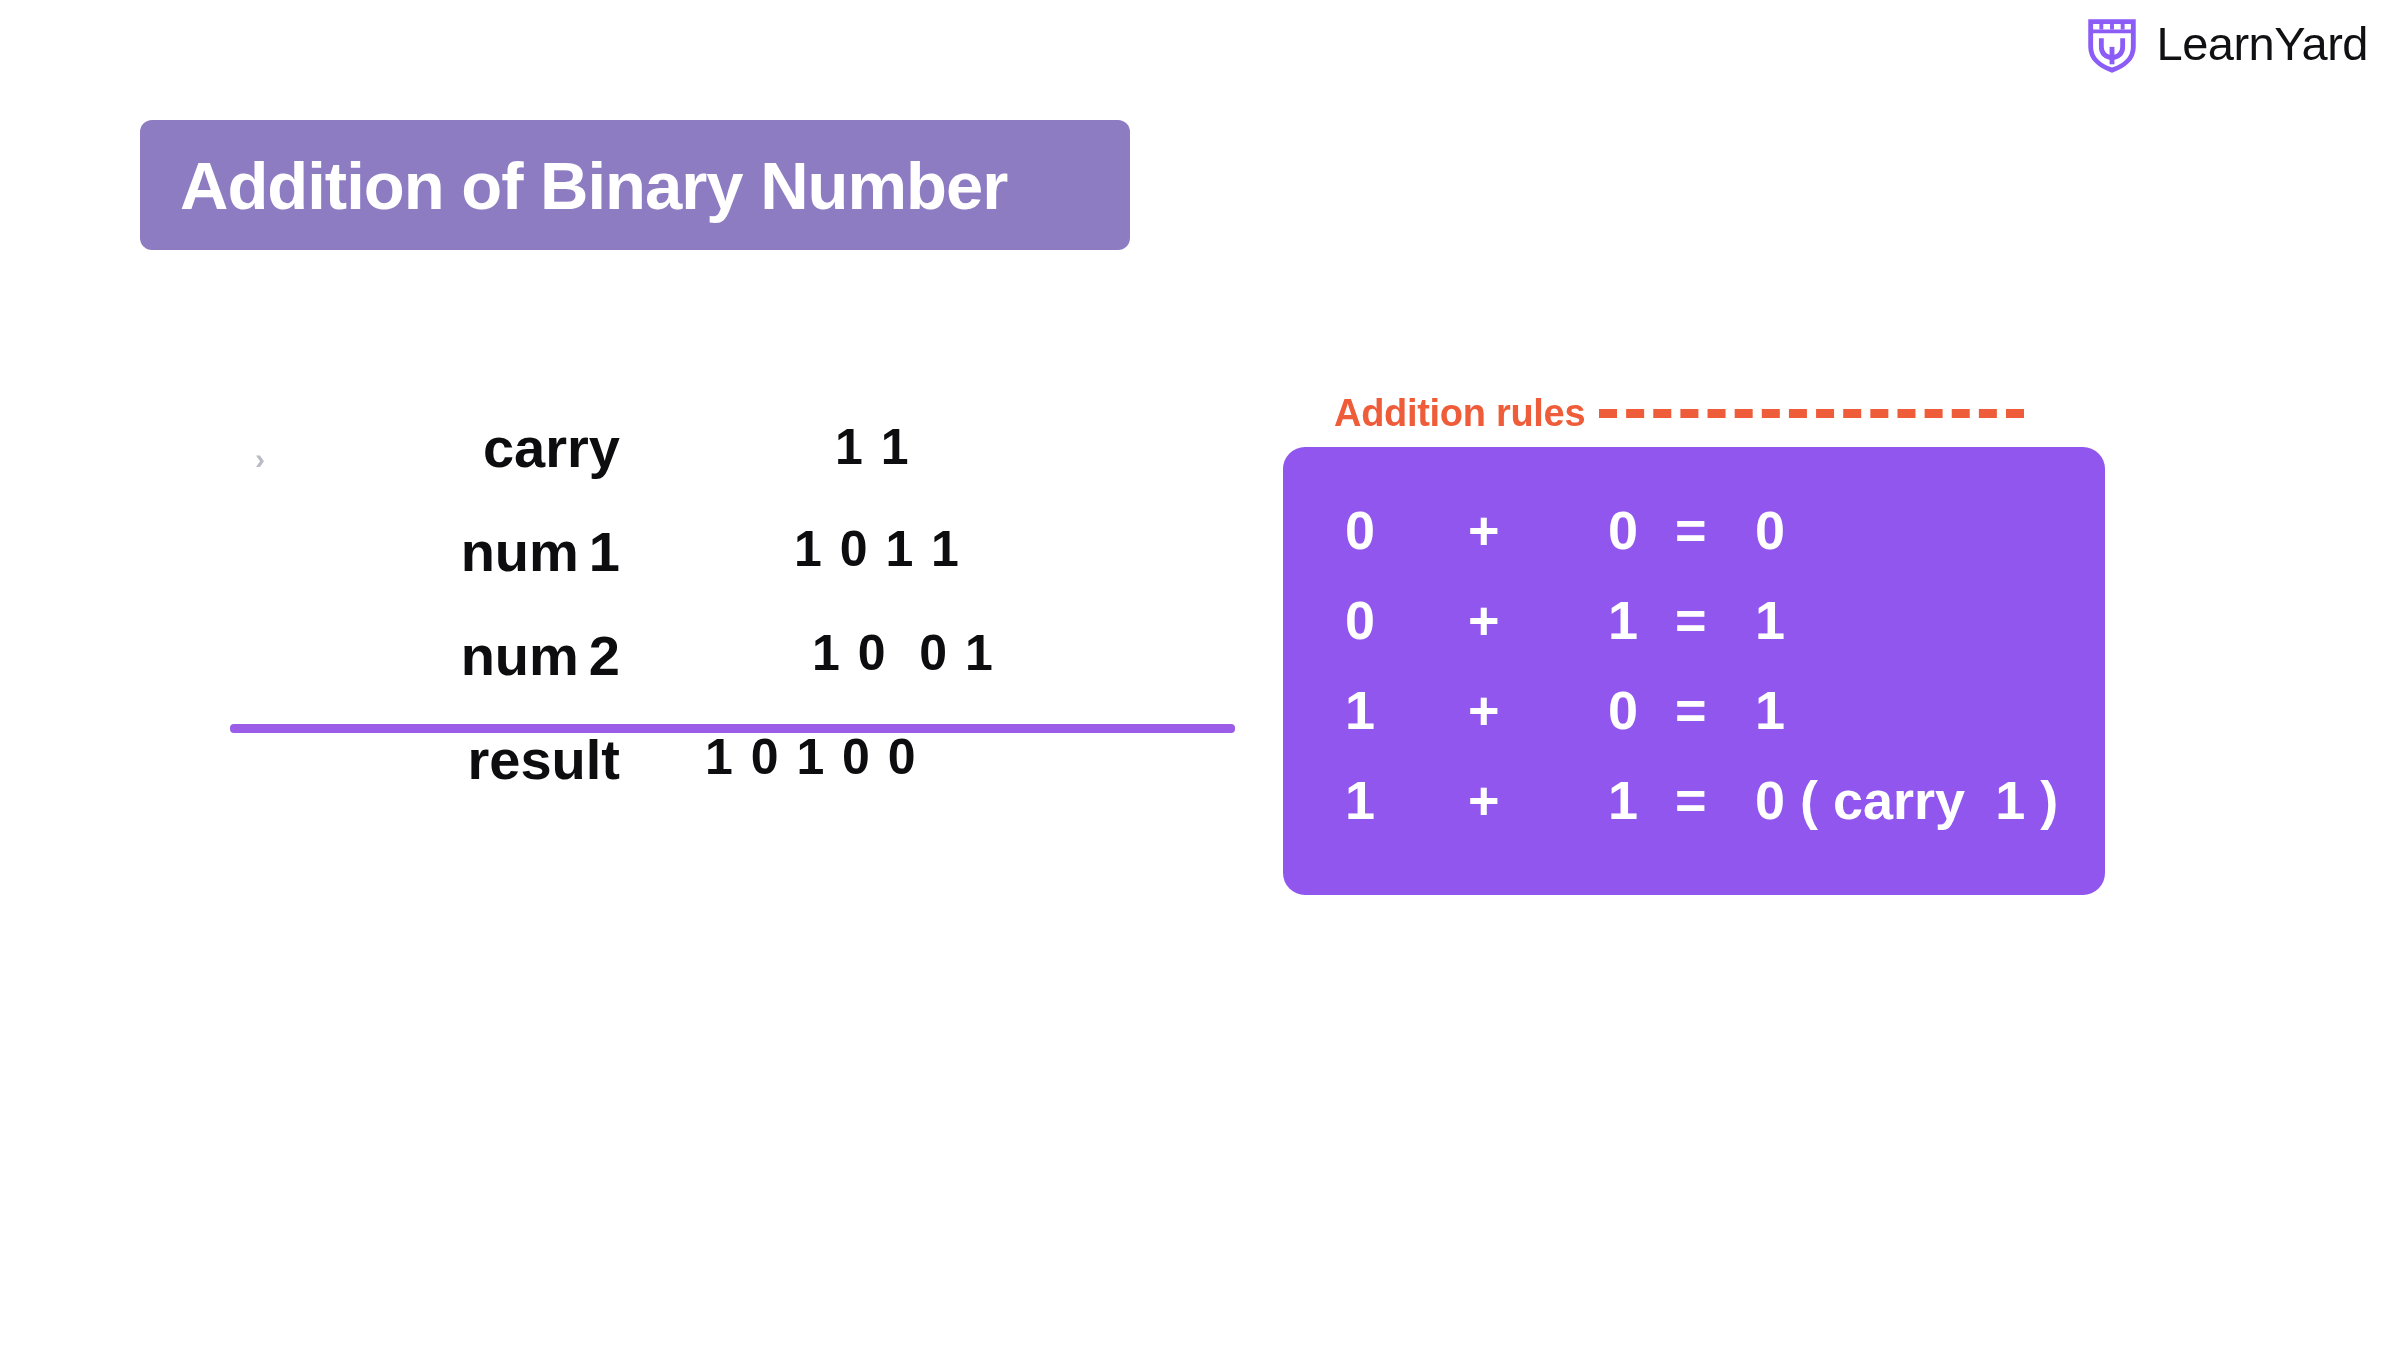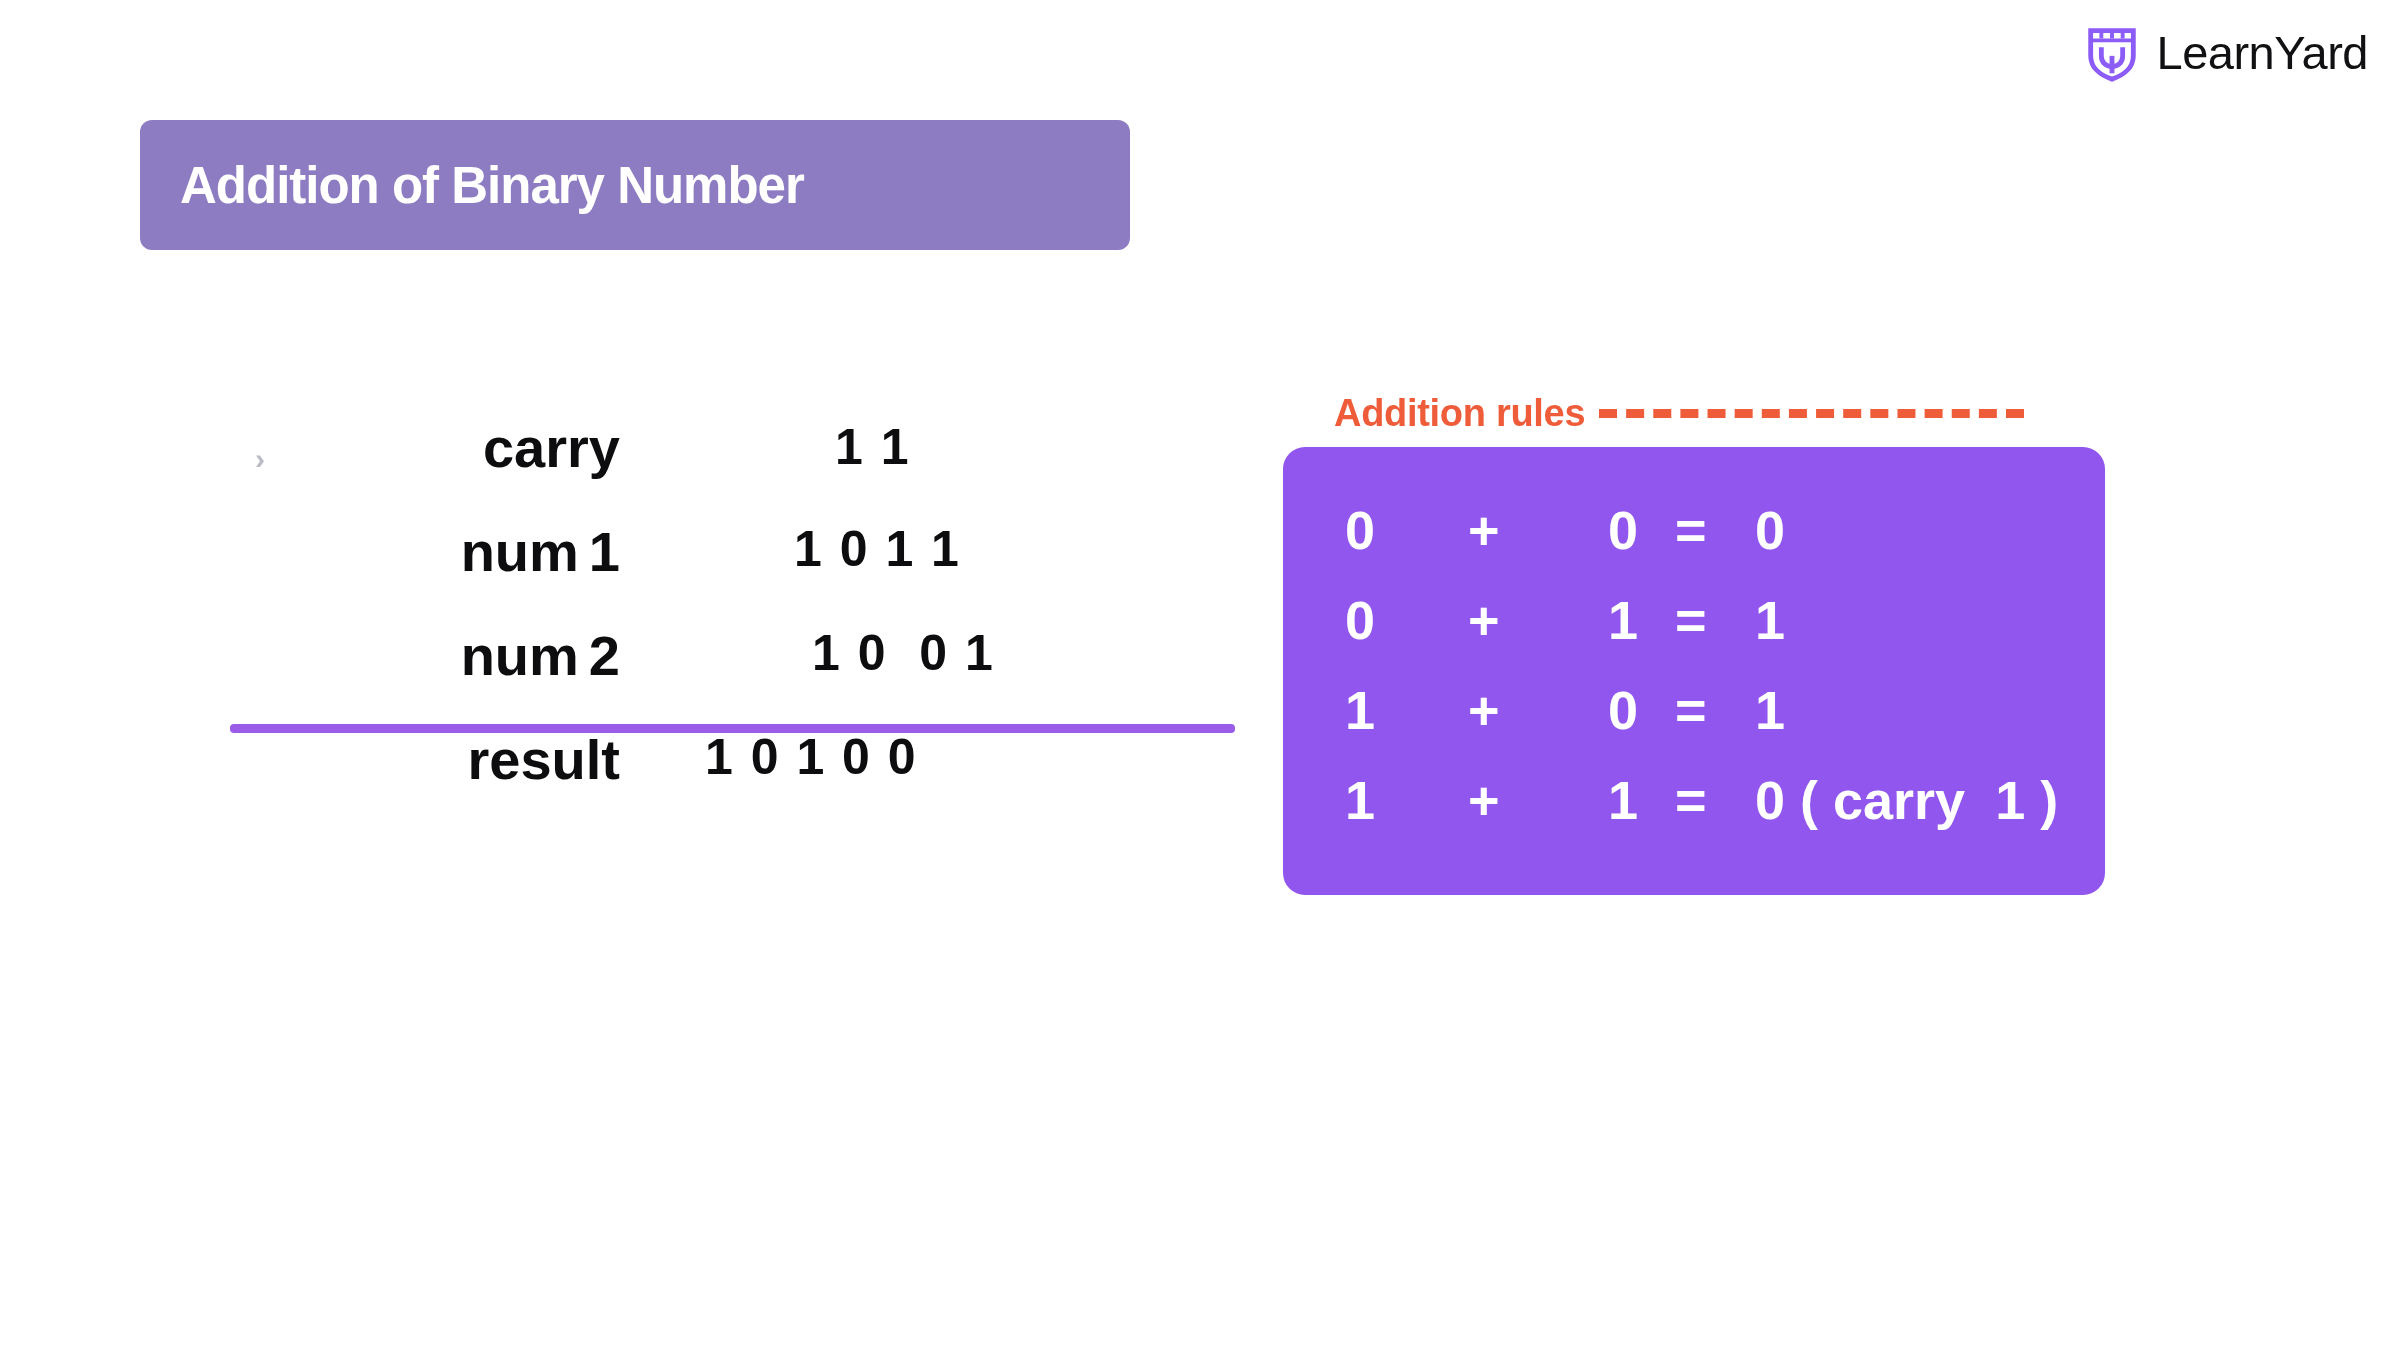--- a/index.html
+++ b/index.html
@@ -12,21 +12,21 @@
     height: 1350px;
     position: relative;
     overflow: hidden;
     font-family: "Liberation Sans", sans-serif;
     -webkit-font-smoothing: antialiased;
   }
 
   
   .brand {
     position: absolute;
-    top: 21px;
+    top: 12px;
     right: 32px;
     display: flex;
     align-items: center;
     gap: 14px;
   }
   .brand-mark {
     width: 62px;
     height: 62px;
     display: block;
   }
@@ -46,21 +46,21 @@
     top: 120px;
     width: 990px;
     height: 130px;
     background: #8e7cc3;
     border-radius: 12px;
     display: flex;
     align-items: center;
   }
   .title-text {
     color: #ffffff;
-    font-size: 51px;
+    font-size: 67px;
     font-weight: bold;
     letter-spacing: -1px;
     padding-left: 40px;
     white-space: nowrap;
   }
 
   
   .calc {
     position: absolute;
     left: 230px;

